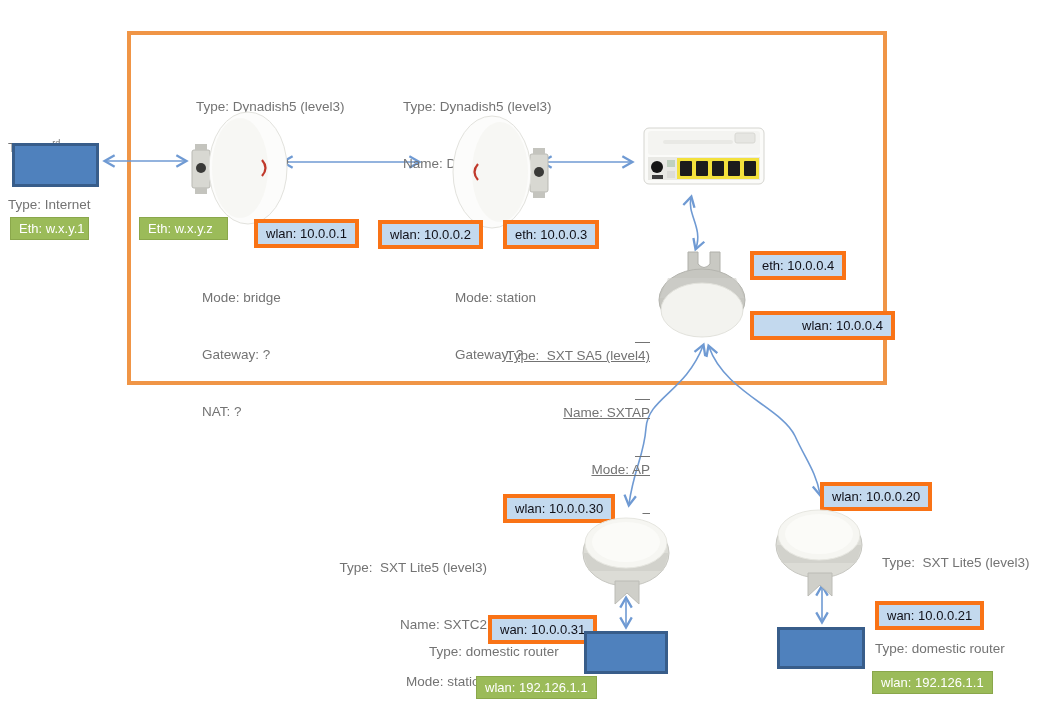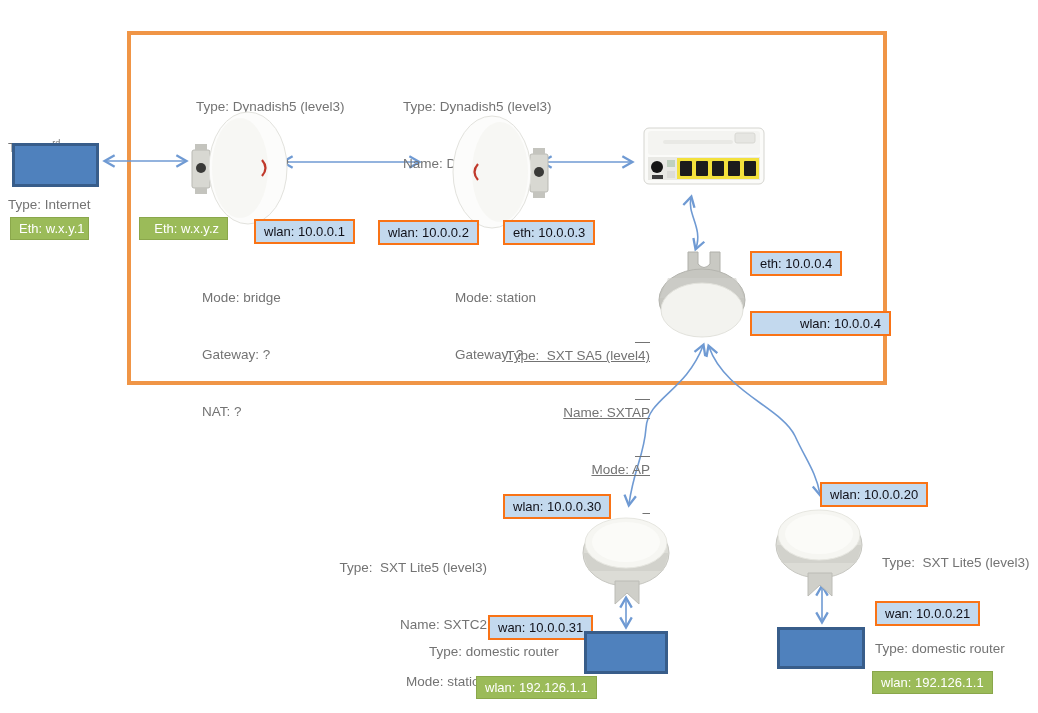--- a/index.html
+++ b/index.html
@@ -10,21 +10,21 @@
   .frame{
     position:absolute;border:4px solid #f09546;background:transparent;
   }
   .txt{position:absolute;font-size:13.5px;line-height:19px;white-space:pre;color:#737373;}
   .txt .line{white-space:pre;}
   .txt-r{text-align:right;}
   .tag{
     position:absolute;font-size:13px;line-height:17px;padding:2px 8px;white-space:pre;
     box-sizing:border-box;
   }
-  .tag-blue{background:#c3d9ee;border:2px solid #f97316;color:#101018;}
+  .tag-blue{background:#c3d9ee;border:4px solid #f97316;color:#101018;}
   .tag-green{background:#9bbb59;border:1px solid #8aa74b;color:#ffffff;}
   .bluebox{position:absolute;background:#4f81bd;border:3px solid #385d8a;}
   .dev{position:absolute;}
   sup{font-size:9px;}
   svg{display:block;}
   #arrows{position:absolute;left:0;top:0;pointer-events:none;}
 </style>
 </head>
 <body>
 
@@ -65,21 +65,21 @@
   <svg class="dev" style="left:190px;top:106px;" width="100" height="122" viewBox="0 0 100 122">
     <rect x="2" y="44" width="18" height="38" rx="2" fill="#d8d8d2" stroke="#b9b9b3"></rect>
     <rect x="5" y="38" width="12" height="6" fill="#c4c4be"></rect>
     <rect x="5" y="82" width="12" height="6" fill="#c4c4be"></rect>
     <circle cx="11" cy="62" r="5" fill="#3a3a38"></circle>
     <ellipse cx="58" cy="62" rx="39" ry="56" fill="#fcfcfb" stroke="#e2e2dd"></ellipse>
     <ellipse cx="50" cy="62" rx="28" ry="50" fill="#f4f4f0" opacity="0.65"></ellipse>
     <path d="M72 54 q7 8 0 16" fill="none" stroke="#c0392b" stroke-width="2.2"></path>
   </svg>
 
-  <div class="tag tag-green" style="left:139px;top:217px;width:89px;text-align:right;">Eth: w.x.y.z</div>
+  <div class="tag tag-green" style="left:139px;top:217px;width:89px;text-align:left;">Eth: w.x.y.z</div>
   <div class="tag tag-blue" style="left:254px;top:219px;">wlan: 10.0.0.1</div>
 
   <div class="txt" style="left:202px;top:250px;">
     <div class="line">Mode: bridge</div>
     <div class="line">Gateway: ?</div>
     <div class="line">NAT: ?</div>
   </div>
 
   <div class="txt" style="left:403px;top:59px;">
     <div class="line">Type: Dynadish5 (level3)</div>

